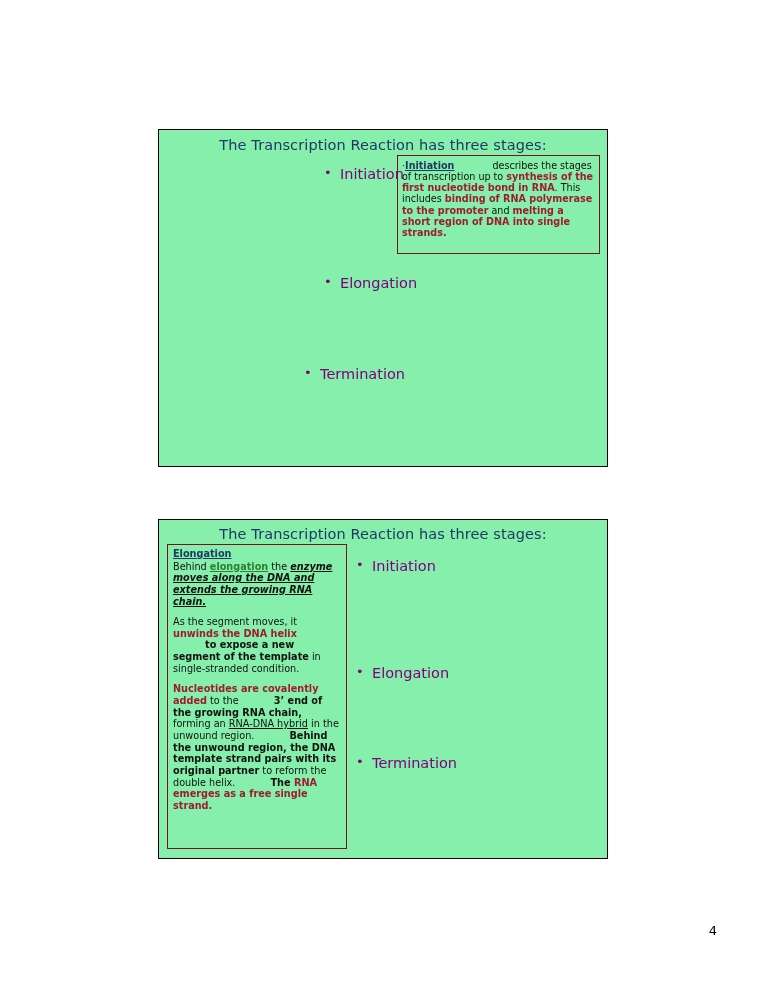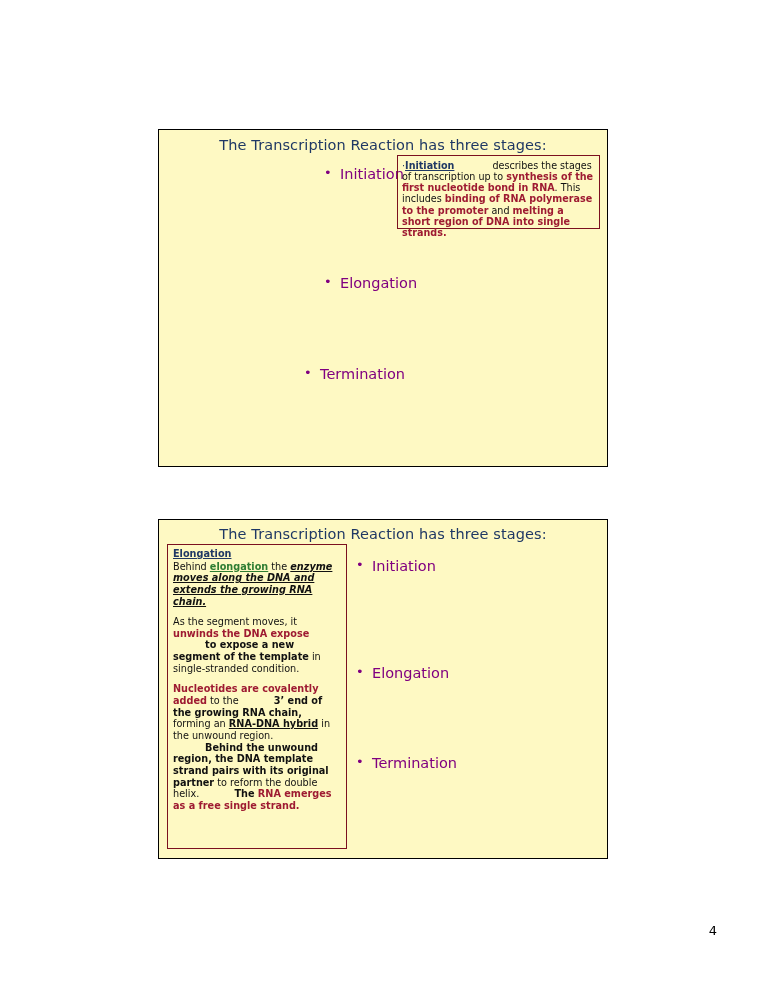--- a/index.html
+++ b/index.html
@@ -12,21 +12,21 @@
     height: 990px;
     position: relative;
     font-family: "DejaVu Sans", sans-serif;
     color: #000000;
     overflow: hidden;
   }
 
   .slide {
     position: absolute;
     border: 1px solid #000000;
-    background: #fef9c3;
+    background: #86efac;
     box-sizing: border-box;
   }
 
   
   #slide-1 {
     left: 158px;
     top: 129px;
     width: 450px;
     height: 338px;
   }
@@ -81,21 +81,21 @@
   #s1-bullets li:nth-child(1) { margin-bottom: 93px; margin-left: 20px; }
   #s1-bullets li:nth-child(2) { margin-bottom: 75px; margin-left: 20px; }
   #s1-bullets li:nth-child(3) { margin-left: 0px; }
 
   
   #s1-box {
     position: absolute;
     left: 238px;
     top: 25px;
     width: 203px;
-    height: 74px;
+    height: 99px;
     border: 1px solid #7b1020;
     box-sizing: border-box;
     padding: 4px 4px 3px 4px;
     font-size: 9.6px;
     line-height: 1.16;
     color: #111111;
   }
   #s1-box .lead {
     color: #1f3864;
     font-weight: bold;
@@ -154,21 +154,21 @@
     text-decoration: underline;
     font-weight: bold;
   }
   .ital-ul {
     font-style: italic;
     font-weight: bold;
     text-decoration: underline;
     text-align: center;
   }
   .bold-ul {
-    font-weight: bold;
+    font-weight: normal;
     text-decoration: underline;
     margin-top: 8px;
   }
   .b {
     font-weight: bold;
     margin-left: 32px;
   }
 
   
   #page-number {
@@ -208,20 +208,20 @@
     <li>Initiation</li>
     <li>Elongation</li>
     <li>Termination</li>
   </ul>
 
   <div id="s2-box">
     <span class="head">Elongation</span>
 
     <p><span>Behind </span><span class="grn-ul">elongation</span><span> the </span><span class="ital-ul">enzyme moves along the DNA and extends the growing RNA chain.</span></p>
 
-    <p><span>As the segment moves, it </span><span class="hl">unwinds the DNA expose</span><span> </span><span class="b">to expose a new segment of the template</span><span> in single-stranded condition.</span></p>
+    <p><span>As the segment moves, it </span><span class="hl">unwinds the DNA helix</span><span> </span><span class="b">to expose a new segment of the template</span><span> in single-stranded condition.</span></p>
 
     <p><span class="hl">Nucleotides are covalently added</span><span> to the </span><span class="b">3’ end of the growing RNA chain,</span><span> forming an </span><span class="bold-ul">RNA-DNA hybrid</span><span> in the unwound region. </span><span class="b">Behind the unwound region, the DNA template strand pairs with its original partner</span><span> to reform the double helix. </span><span class="b">The </span><span class="hl">RNA emerges as a free single strand.</span></p>
   </div>
 
 </div>
 
 <div id="page-number">4</div>
 
 </body></html>

